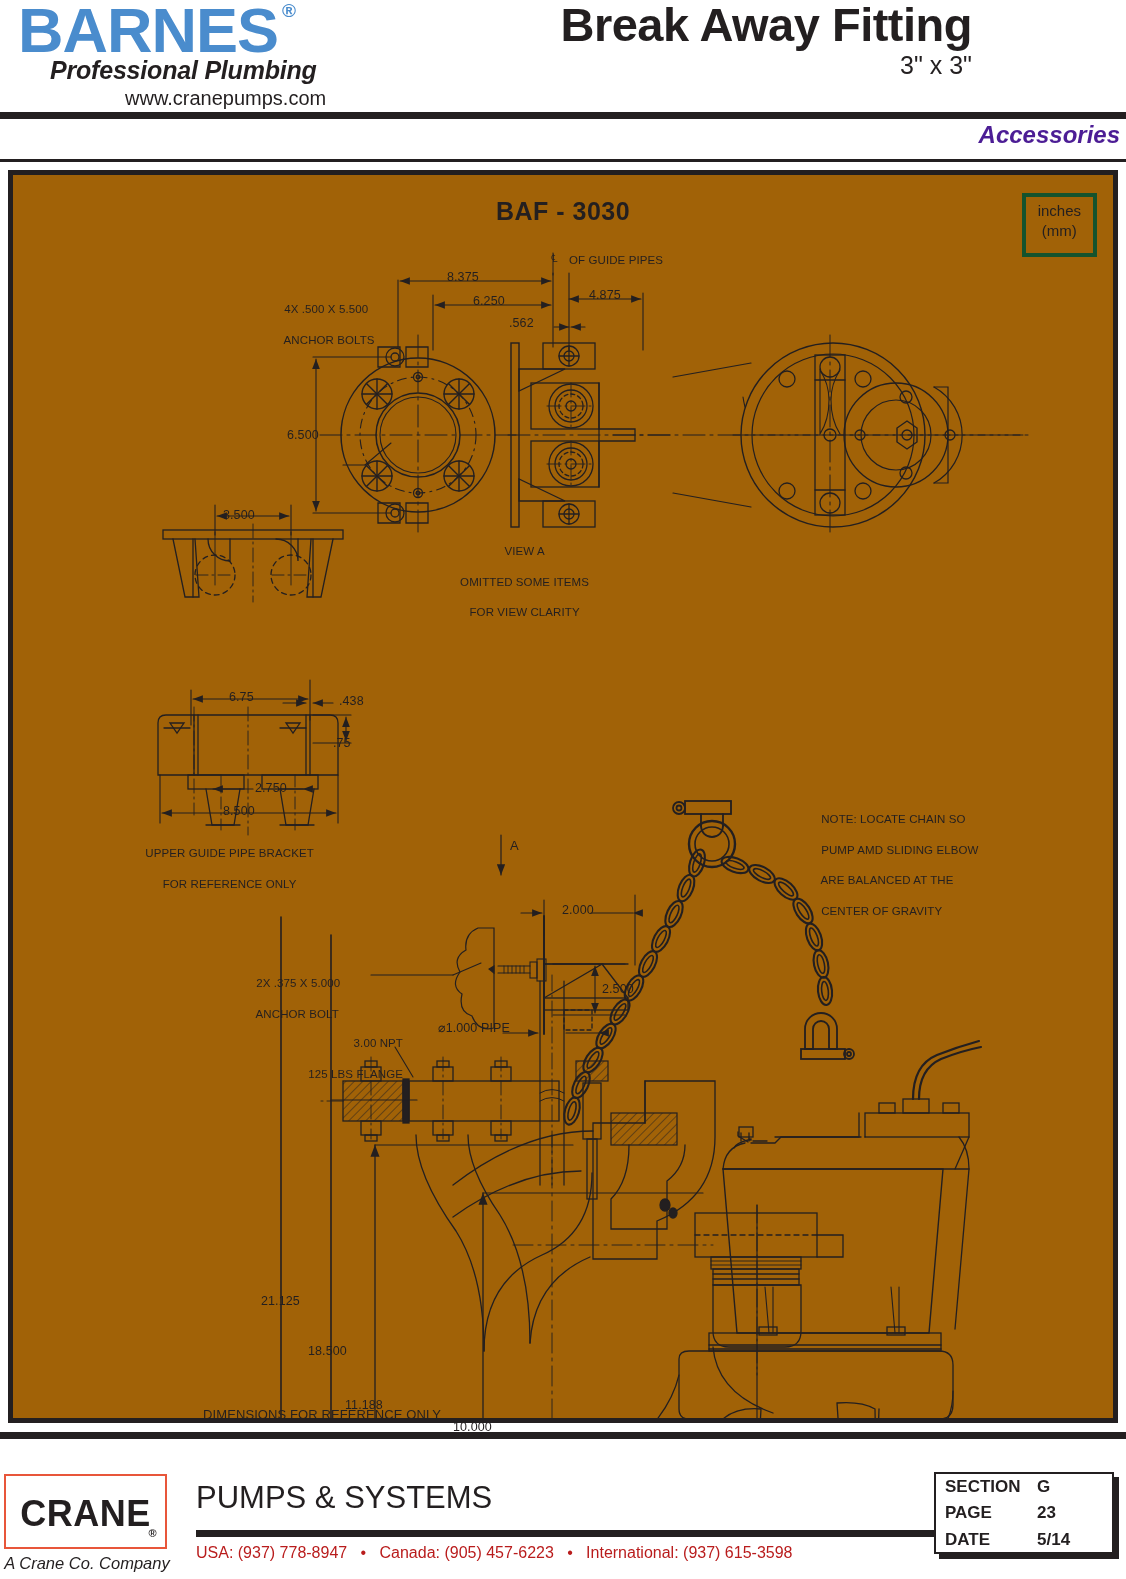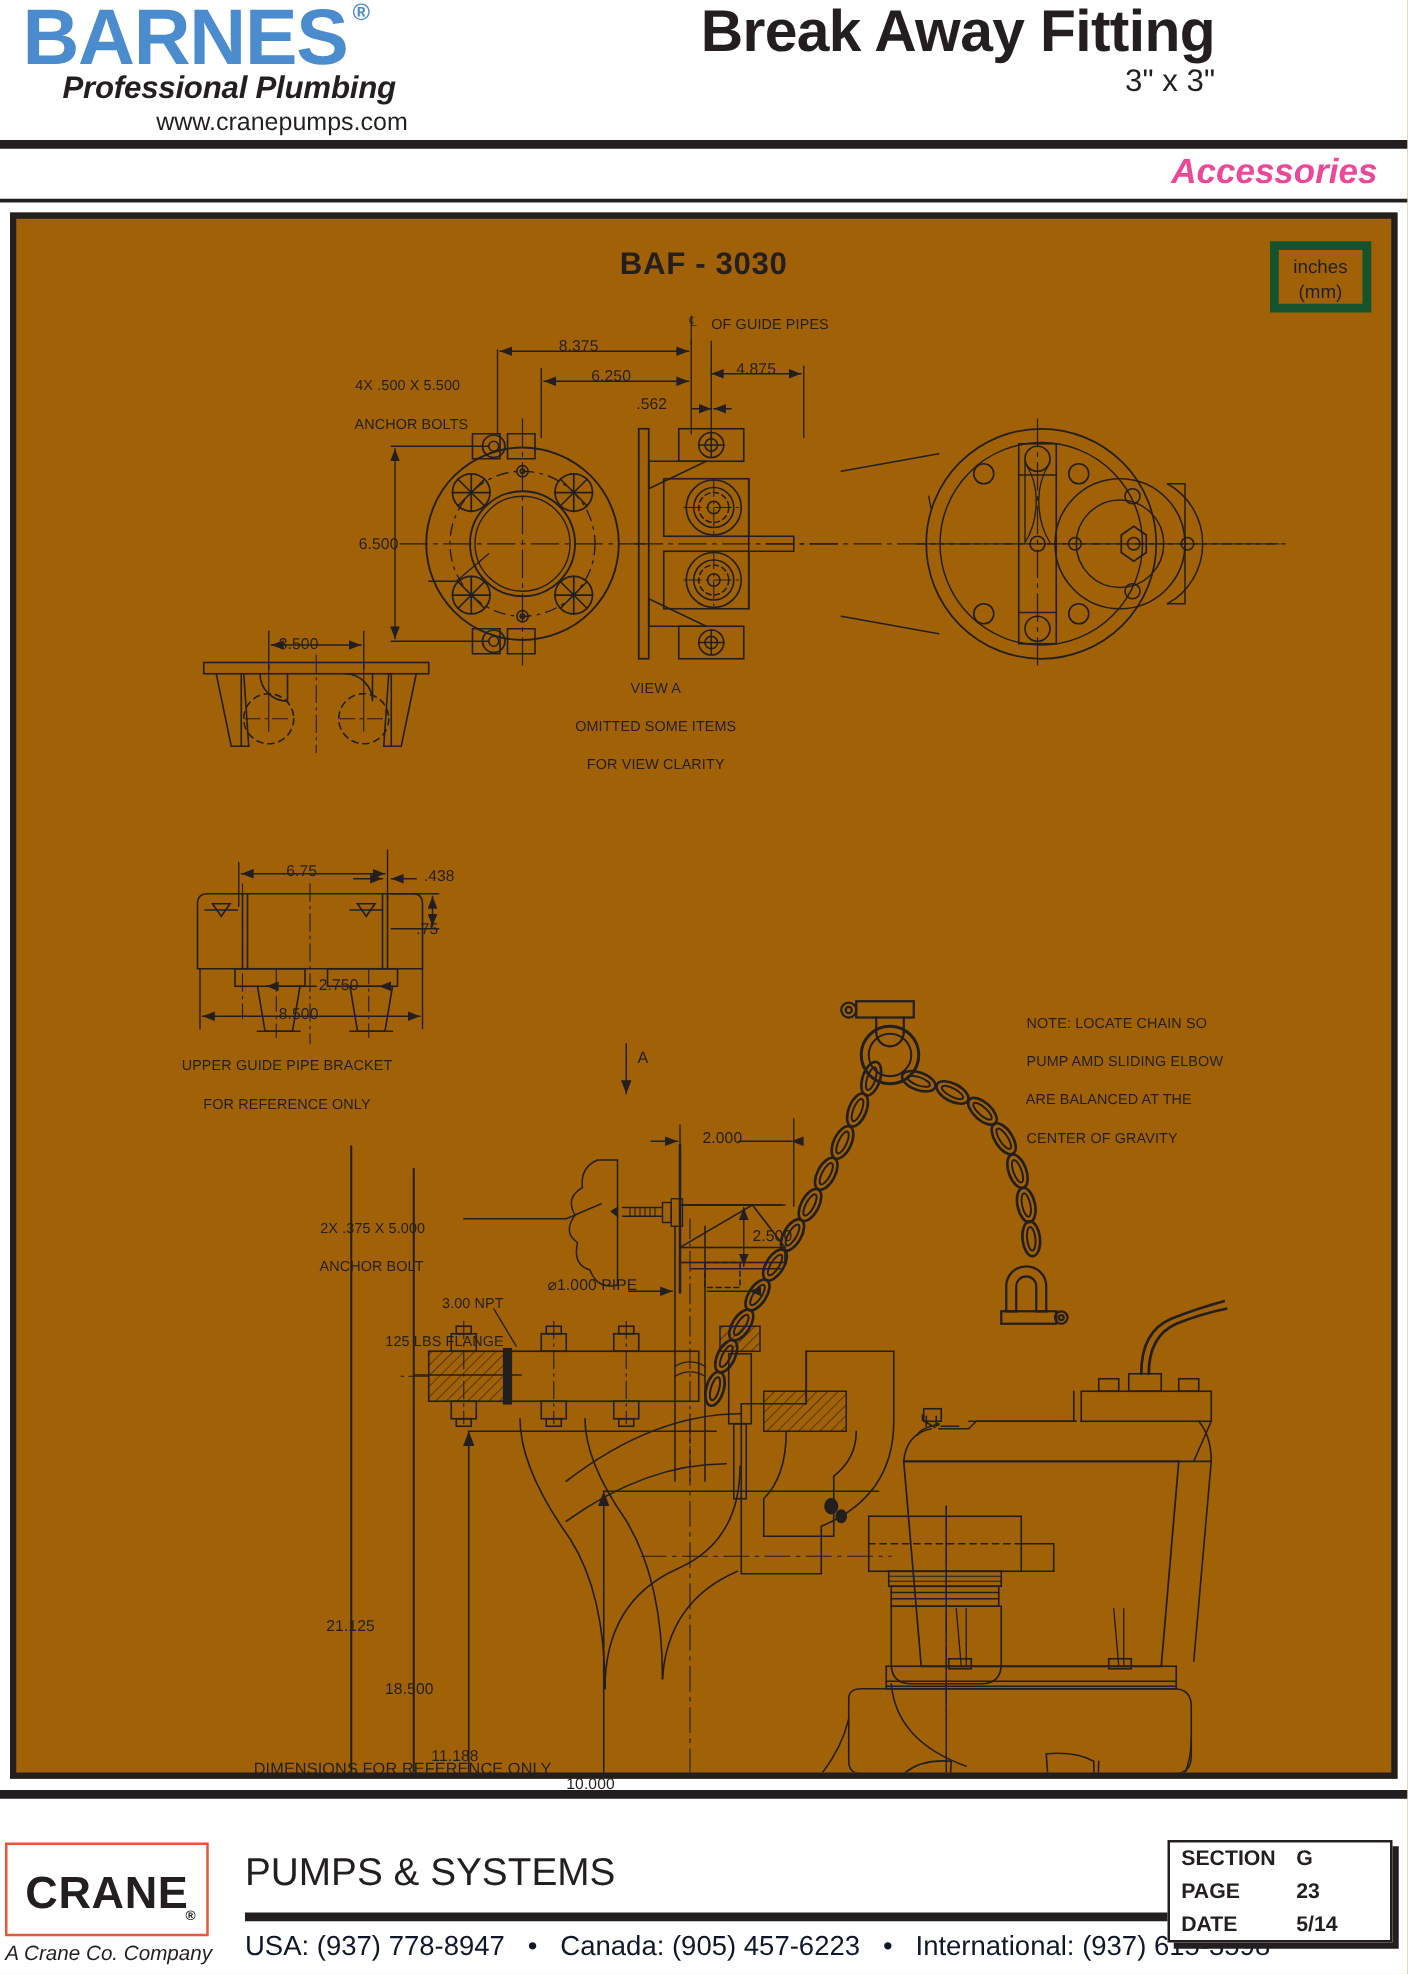--- a/index.html
+++ b/index.html
@@ -86,26 +86,26 @@
     background: #231f20;
     width: 1126px;
   }
   .accessories-bar {
     height: 40px;
     position: relative;
     width: 1126px;
   }
   .accessories-label {
     position: absolute;
-    right: 24px;
+    right: 6px;
     top: 2px;
-    font-size: 28px;
+    font-size: 24px;
     font-weight: bold;
     font-style: italic;
-    color: #ec4899;
+    color: #4c1d95;
   }
   .rule-thin {
     height: 3px;
     background: #231f20;
     width: 1126px;
   }
 
   
   .drawing-frame {
     position: absolute;
@@ -131,22 +131,22 @@
     top: 22px;
     text-align: center;
     font-size: 25px;
     font-weight: bold;
     letter-spacing: 0.5px;
   }
   .units-box {
     position: absolute;
     right: 16px;
     top: 18px;
-    border: 7px solid #14532d;
-    padding: 4px 12px 0 12px;
+    border: 4px solid #14532d;
+    padding: 4px 12px 13px 12px;
     text-align: center;
     font-size: 15px;
     line-height: 1.3;
   }
 
   
   .lbl {
     position: absolute;
     font-family: "Liberation Sans", sans-serif;
     font-size: 11.5px;
@@ -221,22 +221,22 @@
     left: 196px;
     top: 98px;
     width: 740px;
     height: 7px;
     background: #231f20;
   }
   .footer-phones {
     position: absolute;
     left: 196px;
     top: 112px;
-    font-size: 22px;
-    color: #0f172a;
+    font-size: 16px;
+    color: #b91c1c;
     white-space: pre;
   }
   .section-box {
     position: absolute;
     right: 12px;
     top: 40px;
     width: 180px;
     height: 82px;
     border: 2px solid #231f20;
     box-sizing: border-box;

